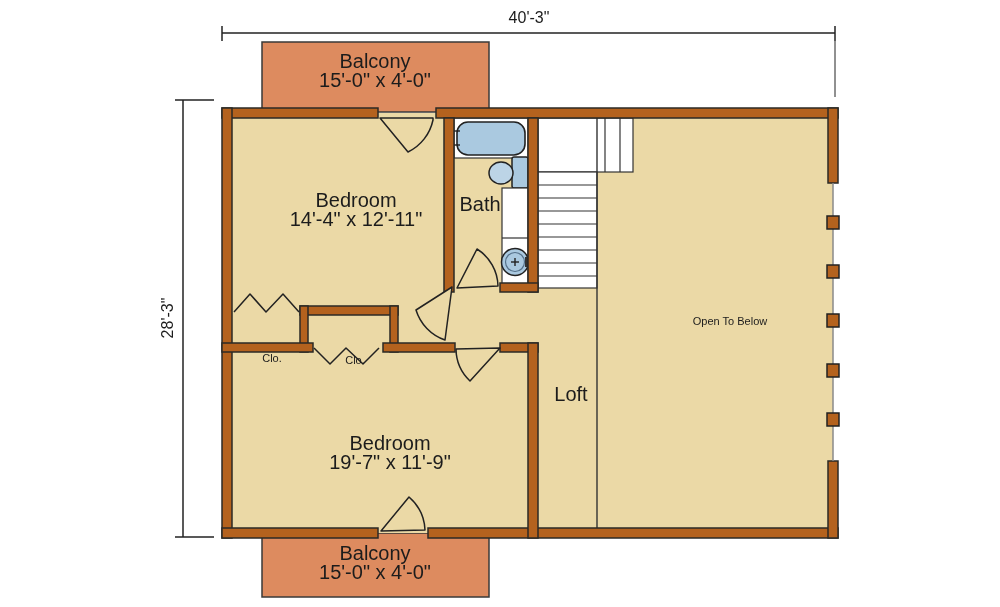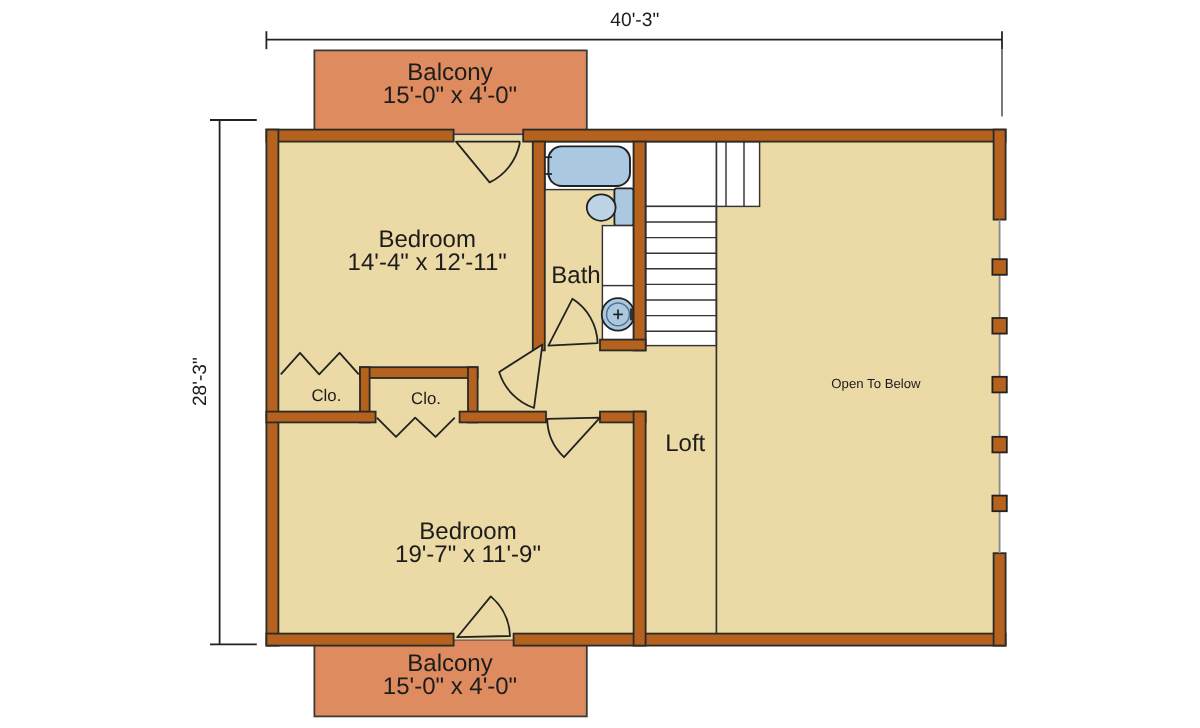--- a/index.html
+++ b/index.html
@@ -17,21 +17,21 @@
     transform:translate(-50%,-50%);
     text-align:center;
     white-space:nowrap;
     font-size:20px;
     line-height:19px;
     color:#1c1c1c;
   }
   .lbl.dim{font-size:16px;}
   .lbl.rot{transform:translate(-50%,-50%) rotate(-90deg);}
   .lbl.open{font-size:11px;}
-  .lbl.clo{font-size:14px;}
+  .lbl.clo{font-size:11px;margin-top:28px;}
 </style>
 </head>
 <body>
 
 <div class="canvas">
 
   <svg width="1000" height="607" viewBox="0 0 1000 607">
 
     <g>
       <rect x="262" y="42" width="227" height="70" style="fill:var(--balcony)" stroke="#3a3a38" stroke-width="1.5"></rect>
@@ -142,26 +142,26 @@
   <div class="lbl" style="left:375px;top:71px;">
     <div>Balcony</div>
     <div>15'-0" x 4'-0"</div>
   </div>
 
   <div class="lbl" style="left:356px;top:210px;">
     <div>Bedroom</div>
     <div>14'-4" x 12'-11"</div>
   </div>
 
-  <div class="lbl" style="left:480px;top:230px;">Bath</div>
+  <div class="lbl" style="left:480px;top:204px;">Bath</div>
 
   <div class="lbl clo" style="left:272px;top:330px;">Clo.</div>
   <div class="lbl clo" style="left:355px;top:332px;">Clo.</div>
 
-  <div class="lbl" style="left:571px;top:370px;">Loft</div>
+  <div class="lbl" style="left:571px;top:394px;">Loft</div>
 
   <div class="lbl open" style="left:730px;top:321px;">Open To Below</div>
 
   <div class="lbl" style="left:390px;top:453px;">
     <div>Bedroom</div>
     <div>19'-7" x 11'-9"</div>
   </div>
 
   <div class="lbl" style="left:375px;top:563px;">
     <div>Balcony</div>

